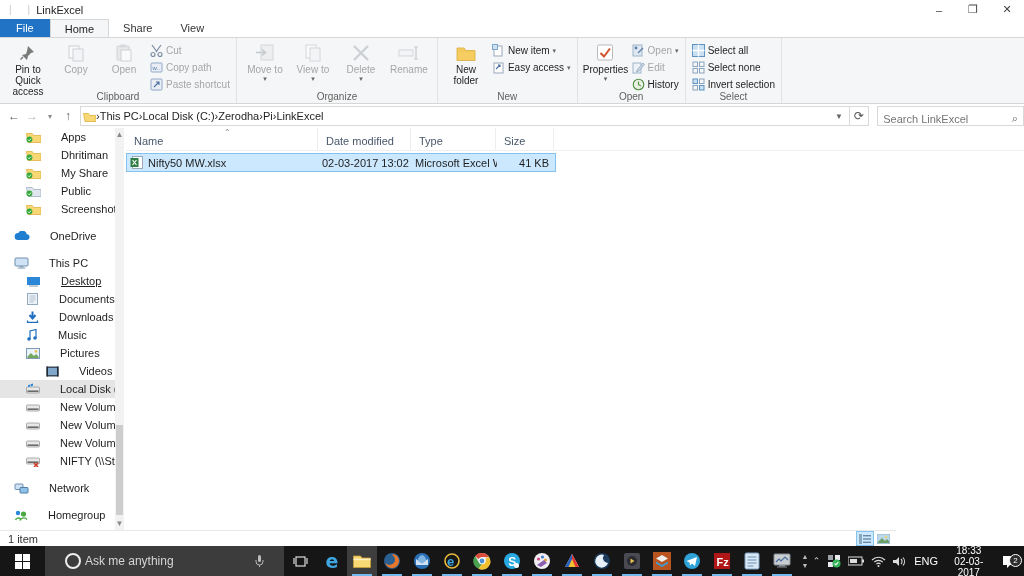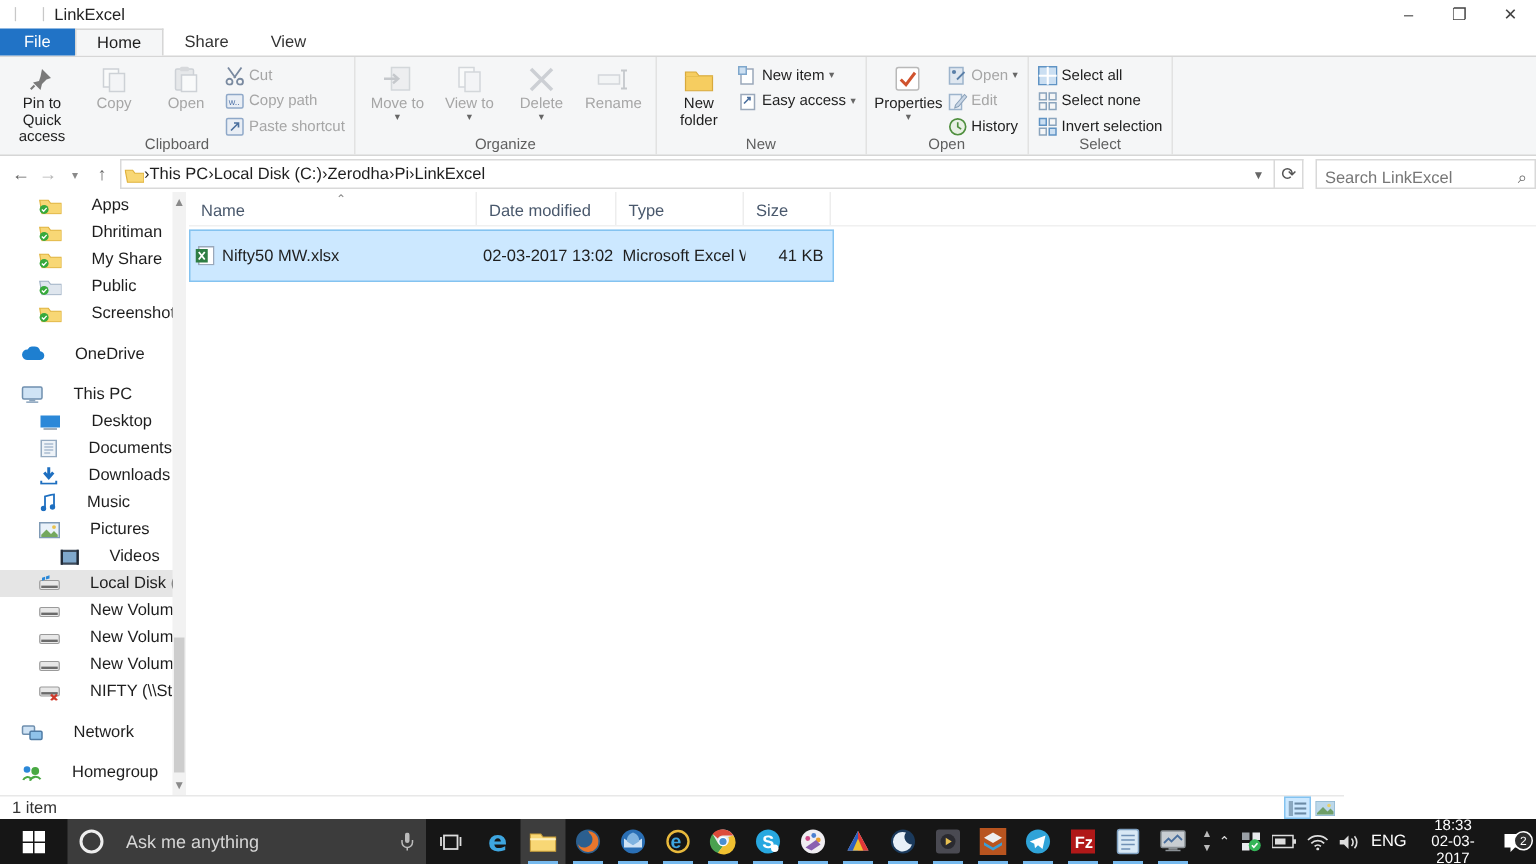--- a/index.html
+++ b/index.html
@@ -51,35 +51,35 @@
   .side-item.selected{background:#e5e5e5;}
   #side-scroll{left:115px;top:128px;width:9px;height:402px;background:#f2f2f2;}
   #side-thumb{left:116px;top:425px;width:7px;height:90px;background:#cdcdcd;}
   .scroll-arrow{color:#8a8a8a;font-size:8px;text-align:center;width:9px;}
   
   #filepane{left:126px;top:128px;width:898px;height:402px;background:#fff;}
   #colheaders{display:flex;height:22px;align-items:flex-end;border-bottom:1px solid #f0f0f0;position:relative;}
   .colh{font-size:11px;color:#49586c;padding:0 6px 3px 8px;box-sizing:border-box;border-right:1px solid #ededed;height:22px;display:flex;align-items:flex-end;}
   .colh.size{justify-content:flex-start;}
   #sortmark{position:absolute;top:0px;left:98px;color:#8a8a8a;font-size:8px;}
-  .frow{display:flex;height:35px;align-items:center;margin-top:2px;box-sizing:border-box;}
+  .frow{display:flex;height:19px;align-items:center;margin-top:2px;box-sizing:border-box;}
   .frow.selected{background:#cce8ff;border:1px solid #84c3f0;}
   .fcell{padding:0 6px 0 3px;box-sizing:border-box;white-space:nowrap;overflow:hidden;font-size:11px;}
   .fcell.name{display:flex;align-items:center;gap:5px;}
   .fcell.size{text-align:right;}
   
   #statusbar{left:0;top:530px;width:896px;height:16px;background:#fff;border-top:1px solid #e8e8e8;display:flex;align-items:center;box-sizing:border-box;}
   #item-count{padding-left:8px;color:#333;font-size:11px;}
   #viewtoggles{margin-left:auto;display:flex;margin-right:4px;}
   .vbtn{width:18px;height:15px;display:flex;align-items:center;justify-content:center;box-sizing:border-box;}
   .vbtn.active{background:#cce8ff;border:1px solid #84c3f0;}
   
   #taskbar{left:0;top:546px;width:1024px;height:30px;background:#161616;display:flex;align-items:stretch;color:#e8e8e8;}
   #startbtn{width:46px;display:flex;align-items:center;justify-content:center;}
-  #cortana{width:244px;background:#3c3c3c;display:flex;align-items:center;gap:15px;padding:0 8px;box-sizing:border-box;}
+  #cortana{width:244px;background:#3c3c3c;display:flex;align-items:center;gap:4px;padding:0 20px;box-sizing:border-box;}
   #cortana .circle{width:16px;height:16px;border:2px solid #eee;border-radius:50%;box-sizing:border-box;flex:0 0 auto;}
   #cortana .ph{flex:1;color:#d6d6d6;font-size:12px;}
   .tb-btn{width:30px;display:flex;align-items:center;justify-content:center;position:relative;}
   .tb-btn.active{background:#3d3d3d;}
   .tb-btn .runline{position:absolute;bottom:0;left:5px;right:5px;height:2px;background:#76b9ed;}
   #taskview{width:34px;display:flex;align-items:center;justify-content:center;}
   #tb-scroll{width:16px;display:flex;flex-direction:column;align-items:center;justify-content:center;color:#bbb;font-size:7px;gap:2px;}
   #tray{margin-left:auto;display:flex;align-items:center;gap:7px;padding-right:4px;}
   .tray-ic{display:flex;align-items:center;justify-content:center;}
   #tray-lang{font-size:11px;color:#fff;}
@@ -455,21 +455,21 @@
     <div class="side-item" style="padding-left: 14px;">
       <span class="ico">
         <svg width="15" height="12" viewBox="0 0 15 12">
           <rect x="1" y="1" width="13" height="8" rx="1" fill="#cfe3f5" stroke="#6f8fae"></rect>
           <rect x="5.5" y="9" width="4" height="1.6" fill="#8aa4bd"></rect>
           <rect x="3.5" y="10.6" width="8" height="1" fill="#8aa4bd"></rect>
         </svg>
       </span>
       <span>This PC</span>
     </div>
-    <div class="side-item" style="padding-left: 26px;">
+    <div class="side-item" style="padding-left: 26px; text-decoration: underline;">
       <span class="ico">
         <svg width="15" height="11" viewBox="0 0 15 11">
           <rect x="1" y="1" width="13" height="8" fill="#2b88d8"></rect>
           <rect x="3" y="9.4" width="9" height="1.2" fill="#9aa8b5"></rect>
         </svg>
       </span>
       <span>Desktop</span>
     </div>
     <div class="side-item" style="padding-left: 26px;">
       <span class="ico">
@@ -502,21 +502,21 @@
     <div class="side-item" style="padding-left: 26px;">
       <span class="ico">
         <svg width="14" height="11" viewBox="0 0 14 11">
           <rect x="0.5" y="0.5" width="13" height="10" fill="#eaf2fa" stroke="#7f9ab5"></rect>
           <path d="M1.5 8.5 L5 5 L8 8 L10 6 L12.5 8.5 v1.5 h-11 z" fill="#74a85e"></path>
           <circle cx="10" cy="3.4" r="1.3" fill="#e8c24f"></circle>
         </svg>
       </span>
       <span>Pictures</span>
     </div>
-    <div class="side-item" style="padding-left: 40px;">
+    <div class="side-item" style="padding-left: 26px; margin-left: 20px;">
       <span class="ico">
         <svg width="13" height="11" viewBox="0 0 13 11">
           <rect x="0.5" y="0.5" width="12" height="10" fill="#3c4a5a" stroke="#2b3razor" stroke-width="0"></rect>
           <rect x="2" y="2" width="9" height="7" fill="#7fa8cc"></rect>
           <rect x="0.5" y="0.5" width="1.4" height="10" fill="#202a36"></rect>
           <rect x="11.1" y="0.5" width="1.4" height="10" fill="#202a36"></rect>
         </svg>
       </span>
       <span>Videos</span>
     </div>

